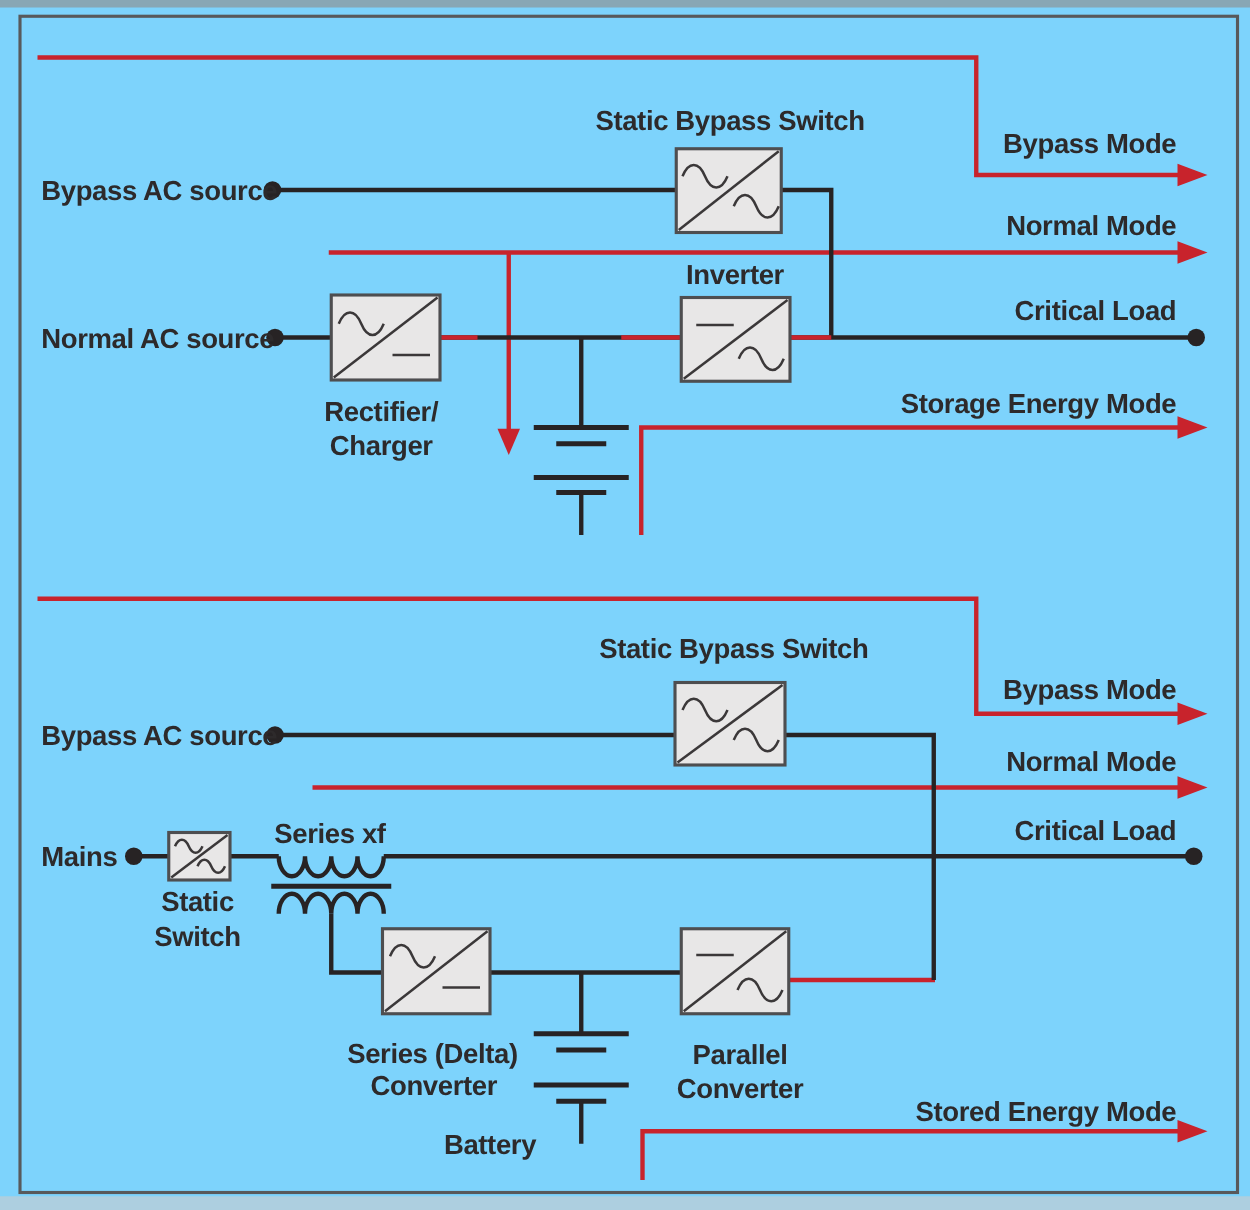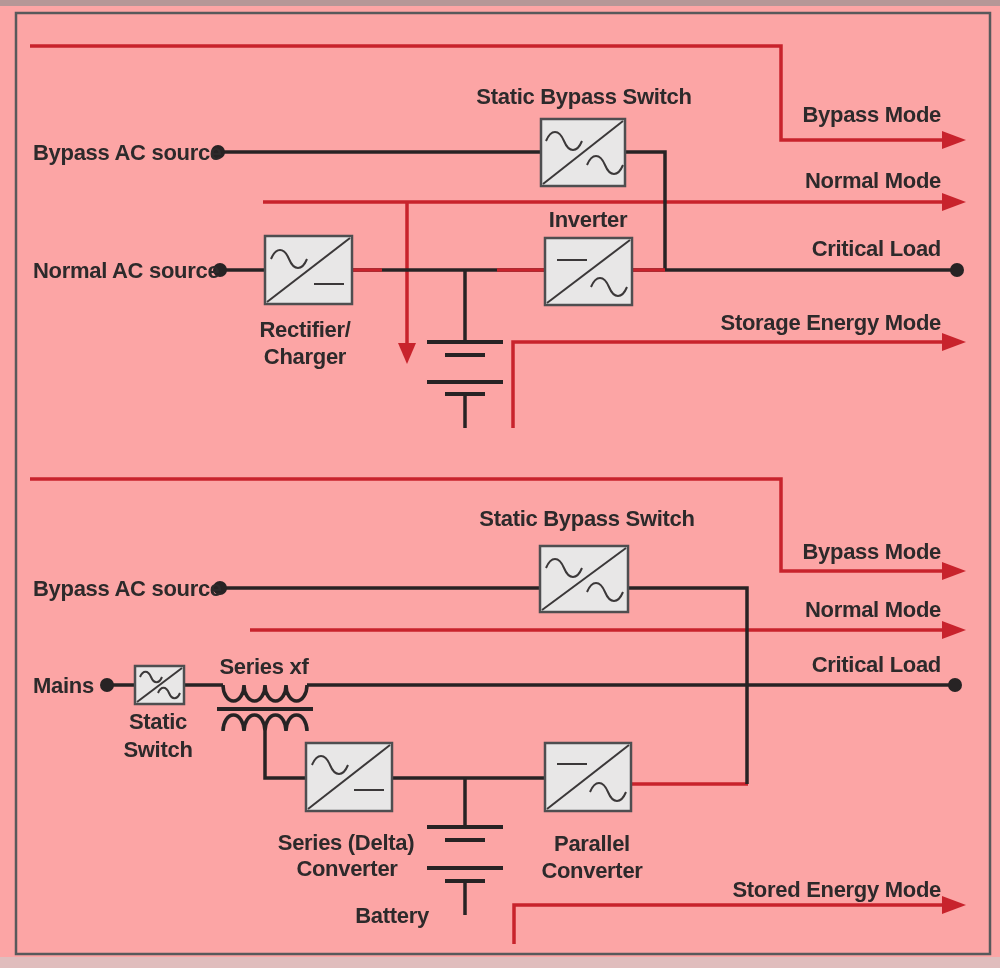--- a/index.html
+++ b/index.html
@@ -1,16 +1,16 @@
 <!DOCTYPE html>
 <html><head>
 <meta charset="utf-8">
 <style>
   html,body{margin:0;padding:0;background:#ffffff;}
-  .stage{position:relative;width:1000px;height:968px;background:#fca5a5;overflow:hidden;}
+  .stage{position:relative;width:1000px;height:968px;background:#7dd3fc;overflow:hidden;}
   svg{display:block;}
   .label{font-family:"Liberation Sans",sans-serif;font-weight:bold;font-size:22px;fill:#2d2a2b;letter-spacing:-0.3px;}
   .wire-black{stroke:#272324;stroke-width:3.5;fill:none;}
   .wire-red{stroke:#c8232c;stroke-width:3.5;fill:none;}
   .plate{stroke:#272324;fill:none;}
   .box{fill:#e8e7e7;stroke:#4e4e50;stroke-width:2.5;}
   .box-inner{stroke:#3b3839;stroke-width:2;fill:none;}
   .arrow{fill:#c8232c;stroke:none;}
   .dot{fill:#272324;stroke:none;}
 </style>

